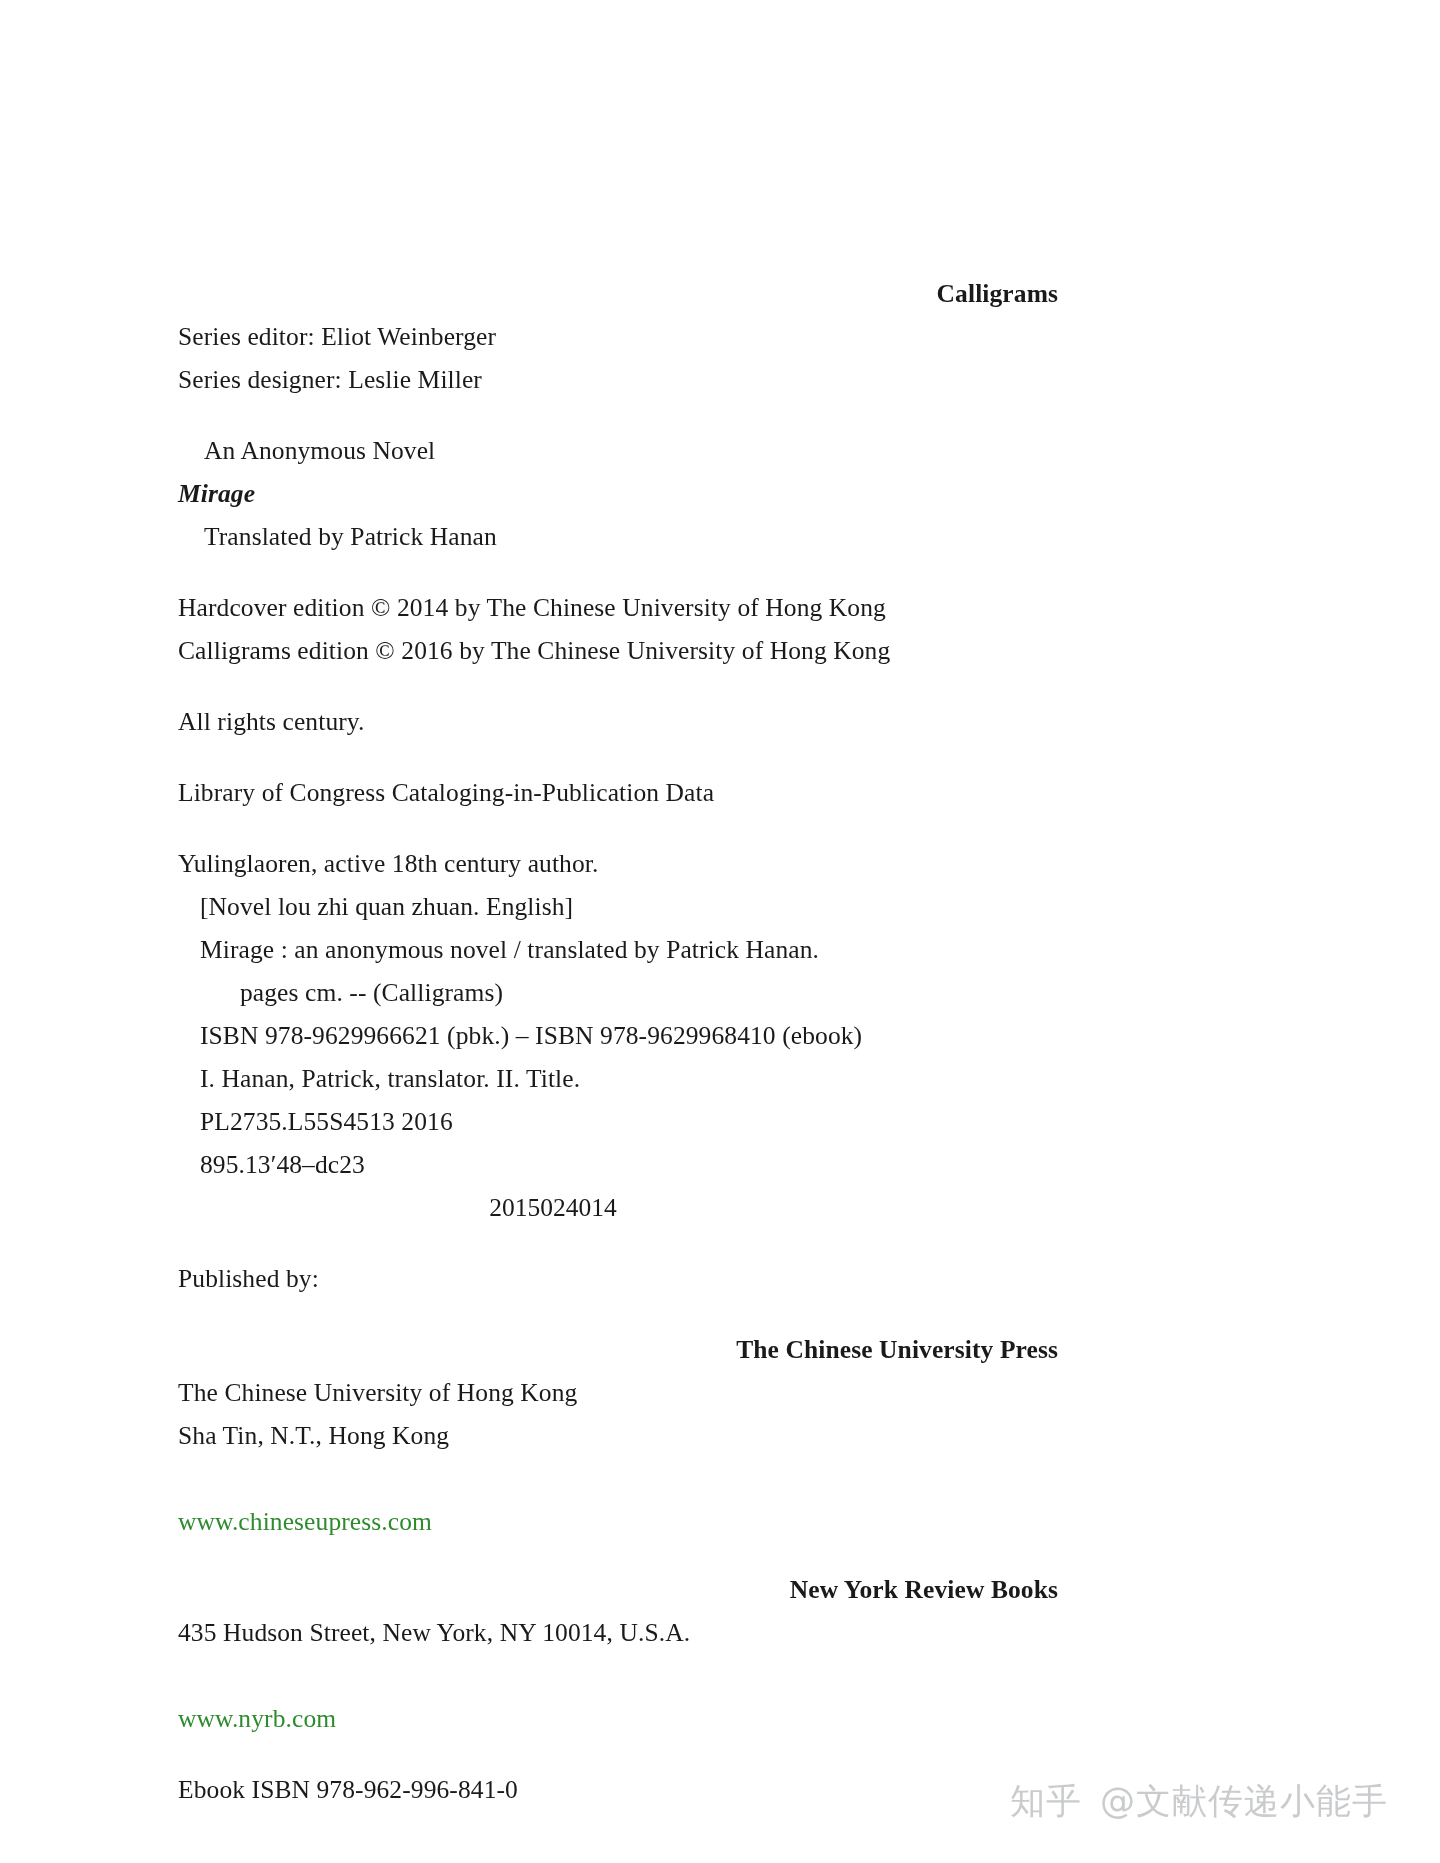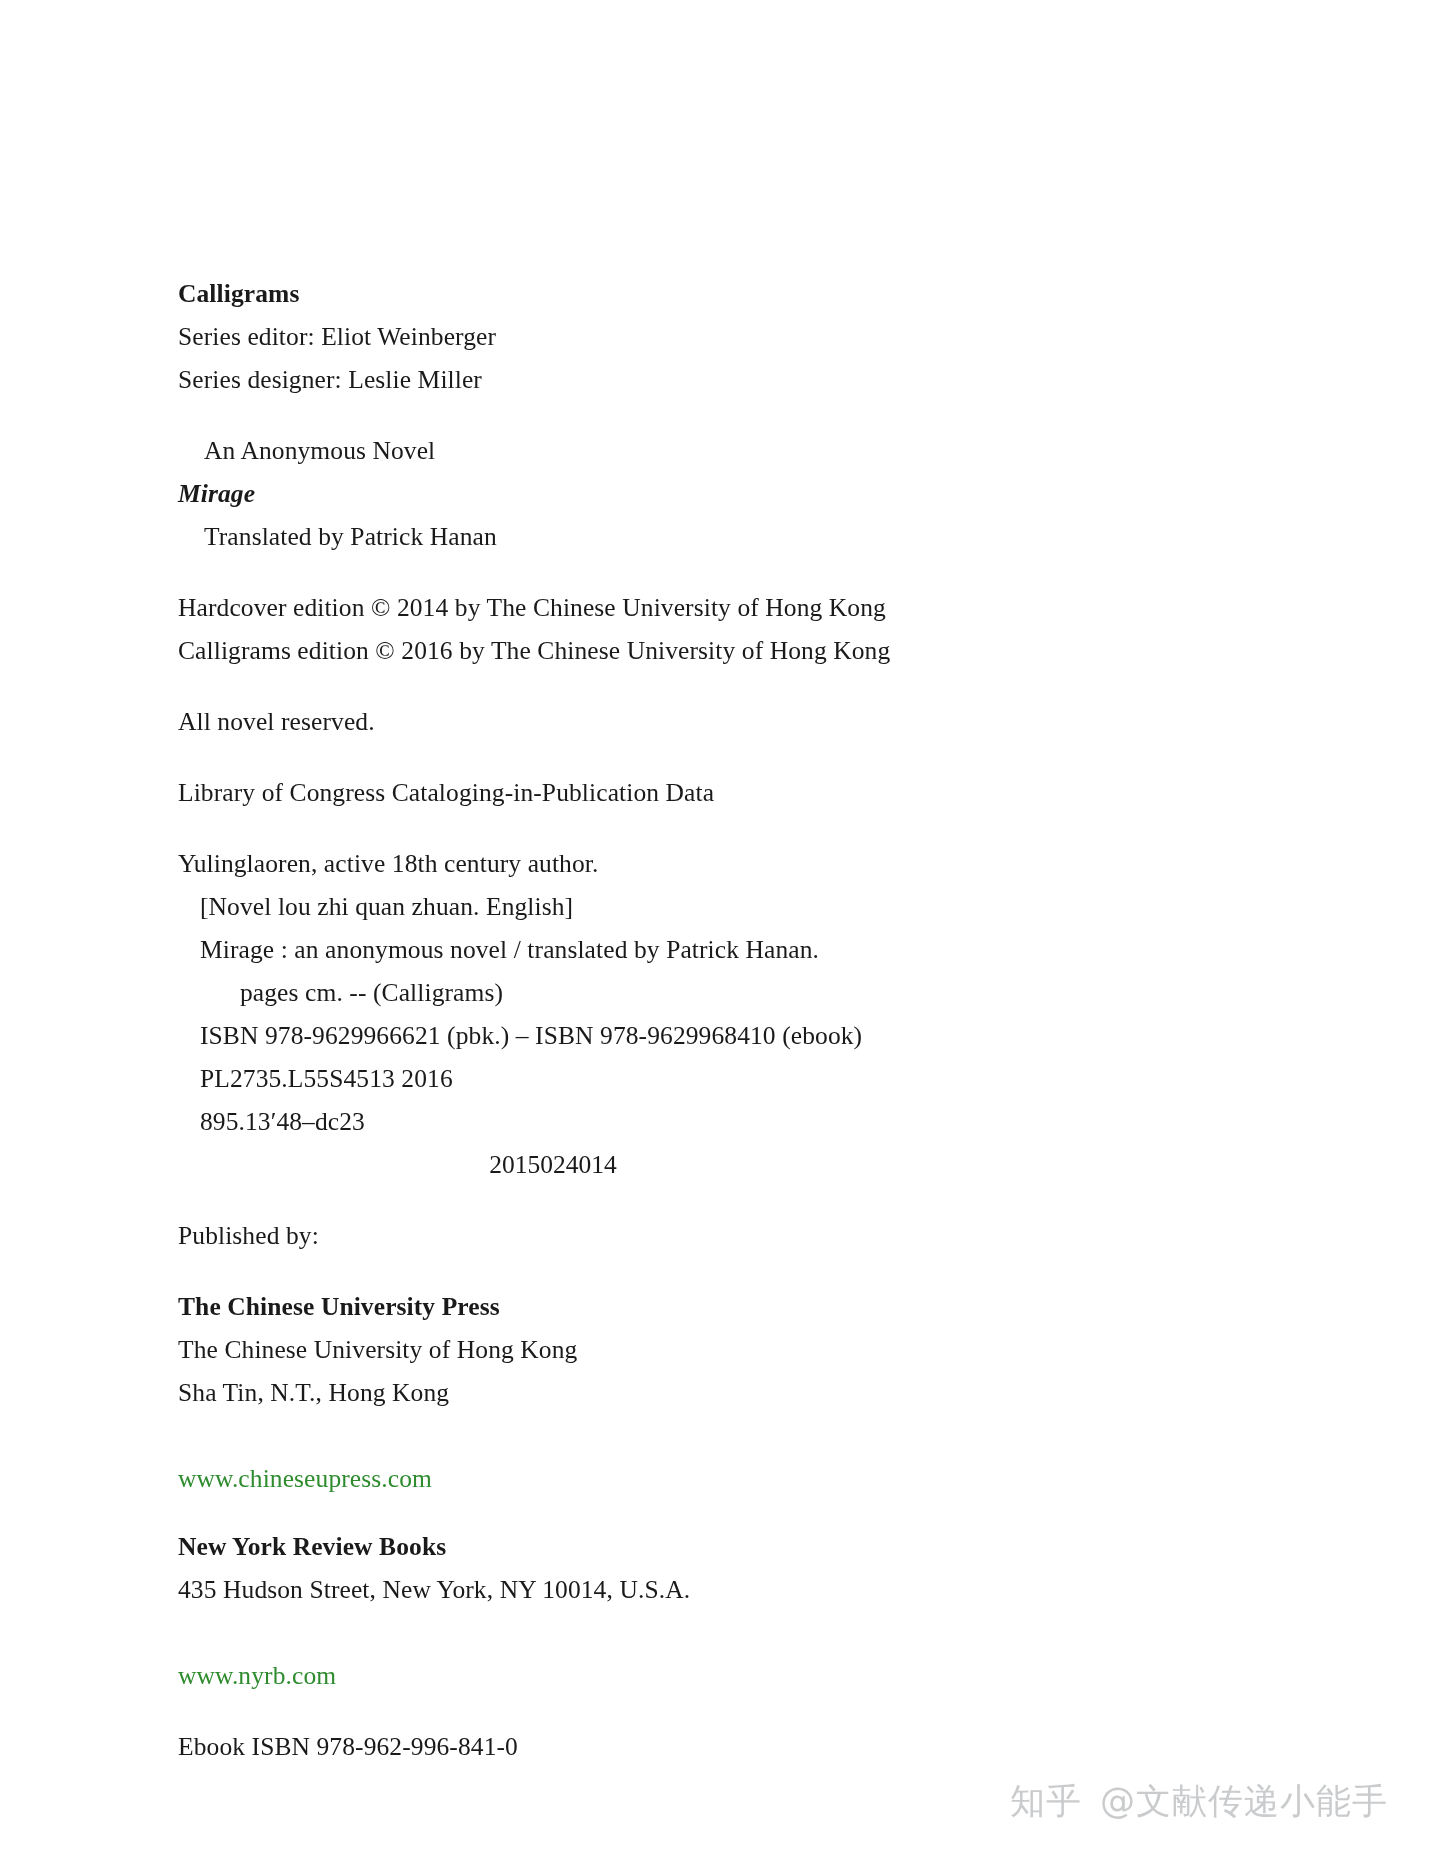--- a/index.html
+++ b/index.html
@@ -32,21 +32,21 @@
     width: 880px;
   }
 
   .line {
     font-size: 25.5px;
     line-height: 43px;
     letter-spacing: 0.1px;
     white-space: pre;
   }
 
-  .bold { font-weight: bold; }
+  .bold { font-weight: bold; text-align: right; }
   .italic { font-style: italic; font-weight: bold; }
 
   .indent-1 { padding-left: 26px; }
   .indent-2 { padding-left: 22px; }
   .indent-3 { padding-left: 62px; }
   .gap-sm { height: 25px; }
   .gap-md { height: 28px; }
 
   .link { color: #2e8b2e; margin-top: 43px; }
 
@@ -98,34 +98,35 @@
 
     <div class="gap-md"></div>
 
     <div>
       <div class="line">Hardcover edition © 2014 by The Chinese University of Hong Kong</div>
       <div class="line">Calligrams edition © 2016 by The Chinese University of Hong Kong</div>
     </div>
 
     <div class="gap-md"></div>
 
-    <div class="line">All novel reserved.</div>
+    <div class="line">All rights century.</div>
 
     <div class="gap-md"></div>
 
     <div class="line">Library of Congress Cataloging-in-Publication Data</div>
 
     <div class="gap-md"></div>
 
     <div>
       <div class="line">Yulinglaoren, active 18th century author.</div>
       <div class="line indent-2">[Novel lou zhi quan zhuan. English]</div>
       <div class="line indent-2">Mirage : an anonymous novel / translated by Patrick Hanan.</div>
       <div class="line indent-3">pages cm. -- (Calligrams)</div>
       <div class="line indent-2">ISBN 978-9629966621 (pbk.) – ISBN 978-9629968410 (ebook)</div>
+      <div class="line indent-2">I. Hanan, Patrick, translator. II. Title.</div>
       <div class="line indent-2">PL2735.L55S4513 2016</div>
       <div class="line indent-2">895.13′48–dc23</div>
       <div class="lccn">2015024014</div>
     </div>
 
     <div class="gap-md"></div>
 
     <div class="line">Published by:</div>
 
     <div class="gap-md"></div>

